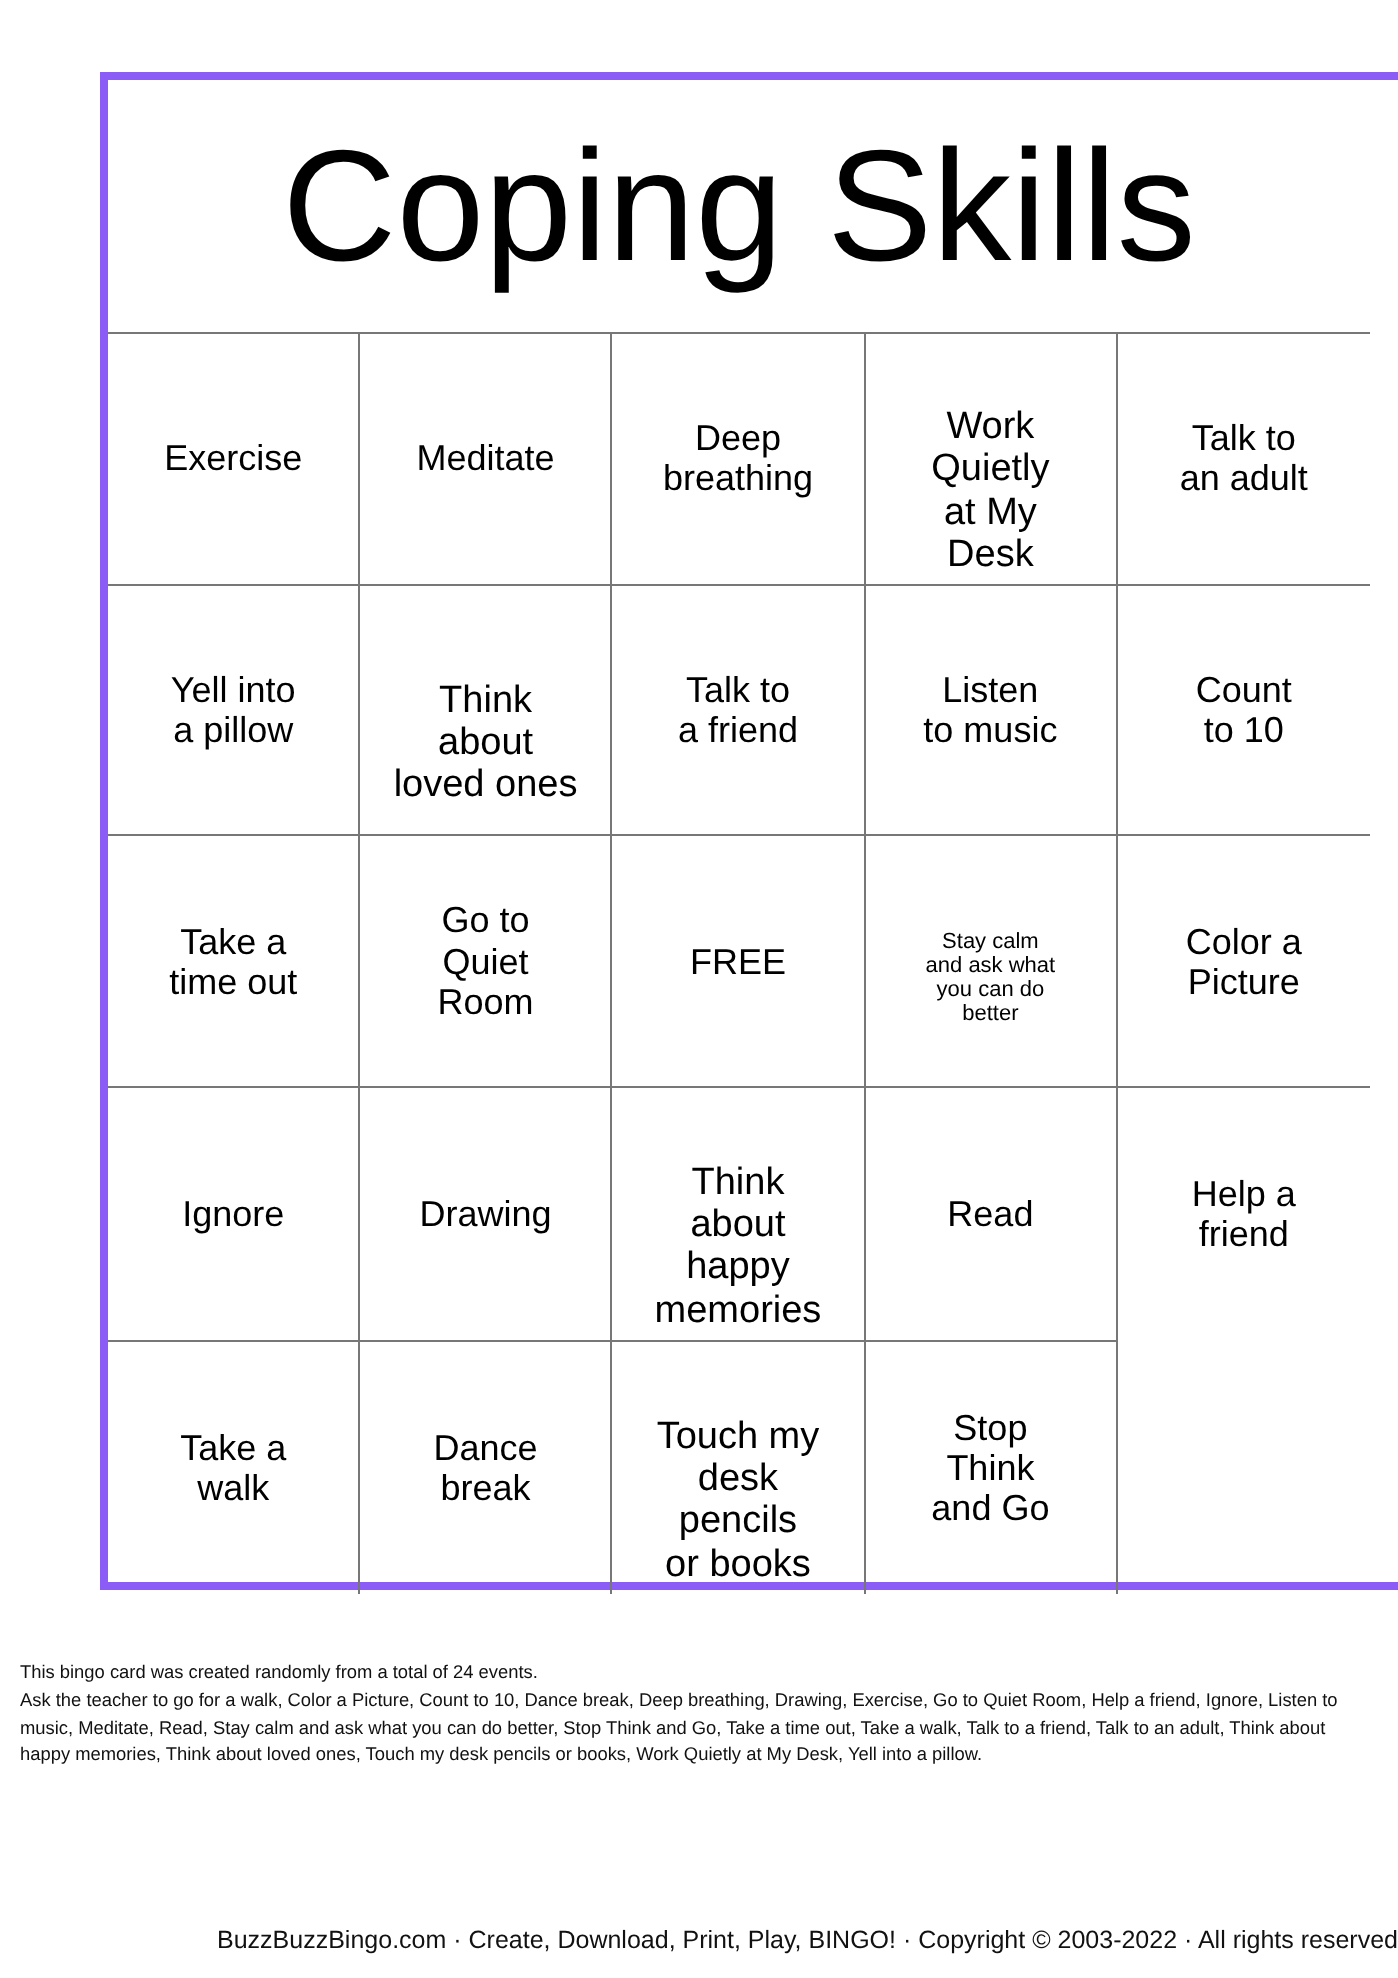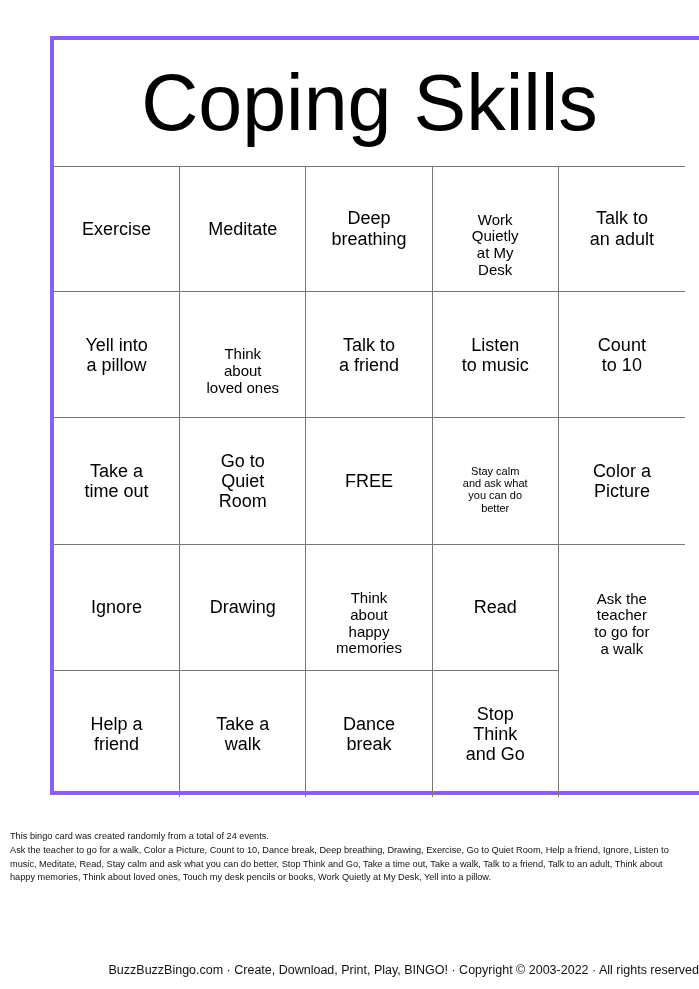--- a/index.html
+++ b/index.html
@@ -5,21 +5,21 @@
     html, body { margin: 0; padding: 0; background: #ffffff; }
     body { width: 699px; height: 989px; position: relative; font-family: "Liberation Sans", sans-serif; color: #000; overflow: hidden; }
     .card { position: absolute; left: 50px; top: 36px; width: 654px; height: 759px; border: 4px solid #8b5cf6; box-sizing: border-box; }
     .title { position: absolute; left: 0; top: 0; width: 631px; height: 126px; border-bottom: 1px solid #777; display: flex; align-items: center; justify-content: center; font-size: 79px; letter-spacing: 0px; }
     .grid { position: absolute; left: 0; top: 126px; width: 631px; height: 631px; display: grid; grid-template-columns: repeat(5, 1fr); grid-template-rows: repeat(5, 1fr); }
     .cell { border-right: 1px solid #777; border-bottom: 1px solid #777; display: flex; align-items: center; justify-content: center; text-align: center; padding: 4px; box-sizing: border-box; line-height: 1.12; }
     .cell:nth-child(5n) { border-right: none; }
     .cell:nth-last-child(-n+5) { border-bottom: none; }
     .cell span { white-space: pre-line; }
     .s-lg { font-size: 18px; }
-    .s-md { font-size: 15px; margin-top: 33px; }
+    .s-md { font-size: 19px; margin-top: 33px; }
     .s-sm { font-size: 11px; margin-top: 17px; }
     .info { position: absolute; left: 10px; top: 830px; width: 680px; font-size: 9.2px; line-height: 1.5; color: #111; }
     .footer { position: absolute; left: 0; top: 963px; width: 699px; text-align: right; font-size: 12.5px; color: #111; }
   </style>
 </head>
 <body>
 
 <div class="card">
   <div class="title">Coping Skills</div>
   <div class="grid" id="grid">
@@ -95,36 +95,36 @@
       <div class="cell">
         <span class="s-md">Think
 about
 happy
 memories</span>
       </div>
       <div class="cell">
         <span class="s-lg">Read</span>
       </div>
       <div class="cell">
-        <span class="s-md">Ask the
-teacher
-to go for
-a walk</span>
-      </div>
-      <div class="cell">
         <span class="s-lg">Help a
 friend</span>
       </div>
       <div class="cell">
         <span class="s-lg">Take a
 walk</span>
       </div>
       <div class="cell">
         <span class="s-lg">Dance
 break</span>
+      </div>
+      <div class="cell">
+        <span class="s-md">Touch my
+desk
+pencils
+or books</span>
       </div>
       <div class="cell">
         <span class="s-lg">Stop
 Think
 and Go</span>
       </div>
     </div>
 </div>
 
 <div class="info">

